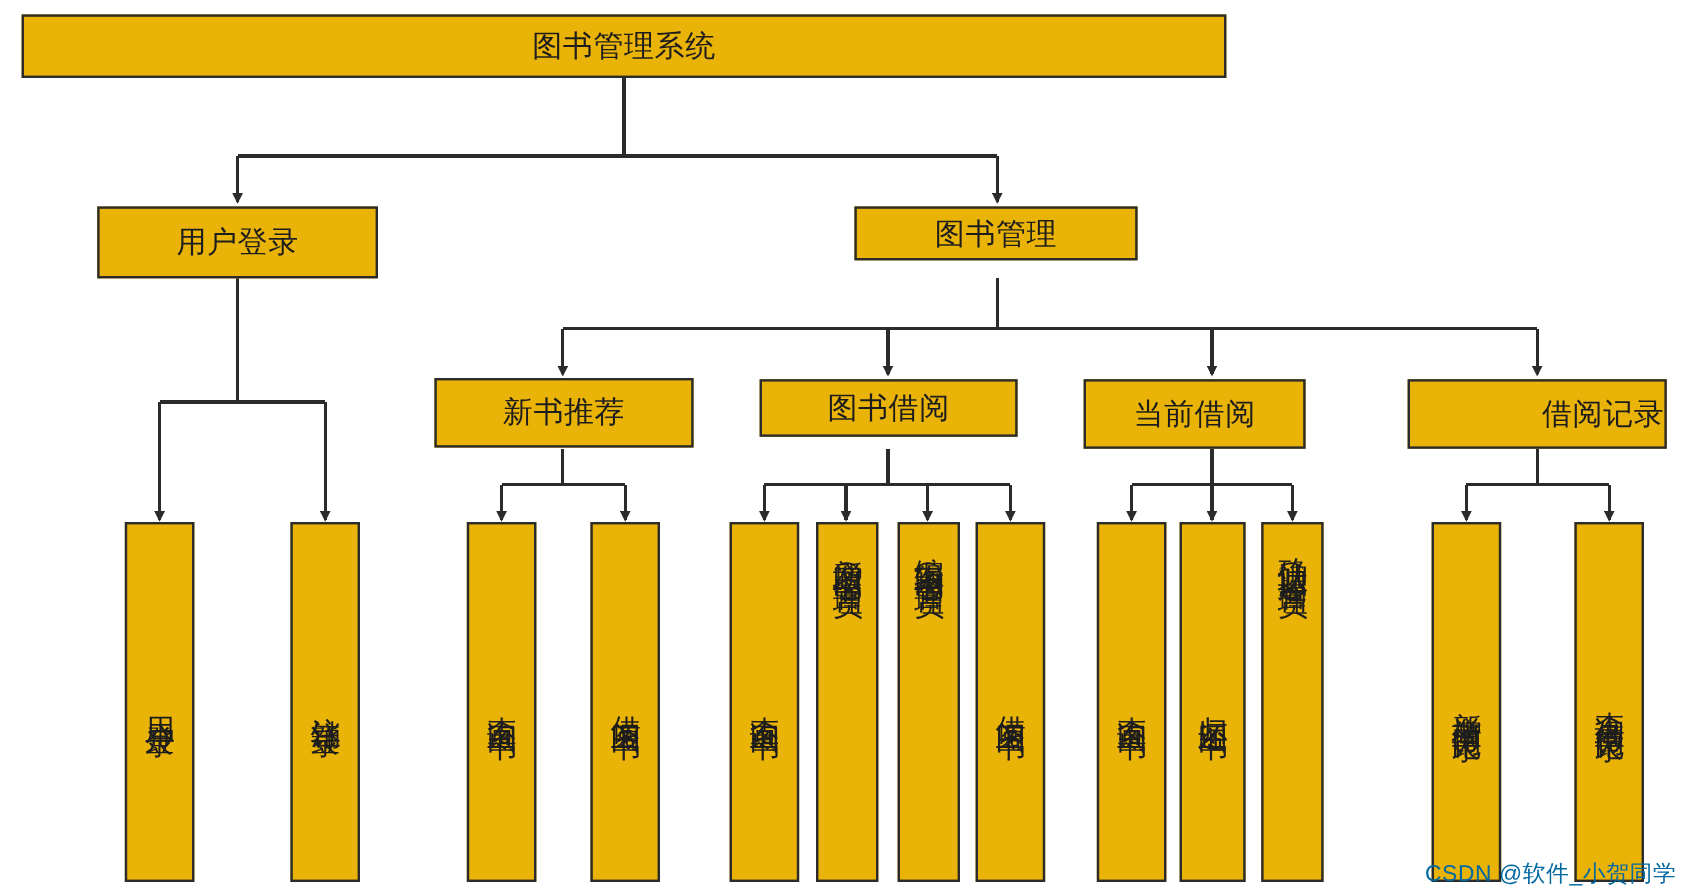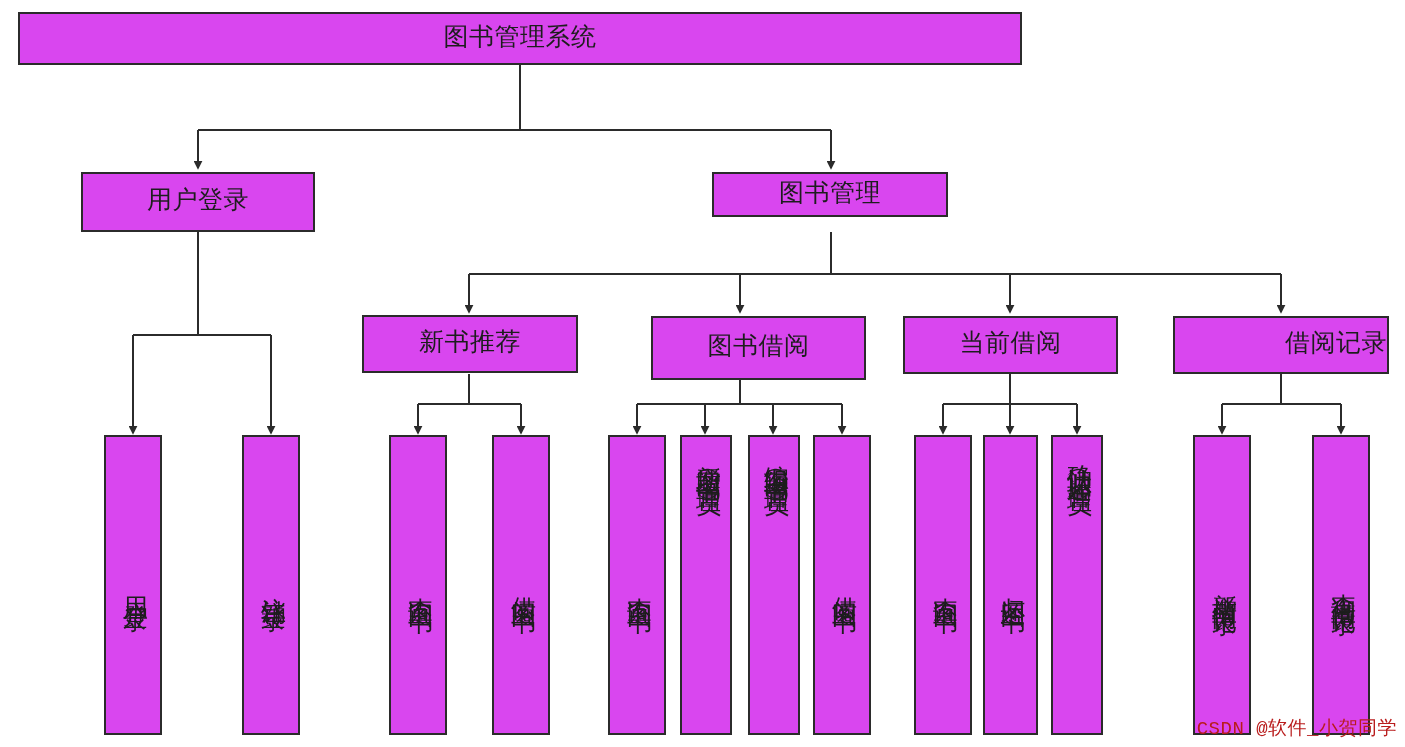--- a/index.html
+++ b/index.html
@@ -21,28 +21,27 @@
   #edge-layer {
     position: absolute;
     left: 0;
     top: 0;
     width: 1405px;
     height: 747px;
   }
   .node {
     position: absolute;
     box-sizing: border-box;
-    background: #d946ef;
+    background: #eab308;
     border: 2px solid #2b2b2b;
     color: #1a1a1a;
     display: flex;
     align-items: center;
     justify-content: center;
     z-index: 2;
-    font-family: Liberation Mono, monospace;
   }
   .node-label {
     font-size: 25px;
     line-height: 1.1;
     letter-spacing: 0.5px;
     white-space: nowrap;
     color: #1d1d1d;
   }
   
   .node.vertical {
@@ -60,25 +59,25 @@
   }
   .node.vertical.centered {
     align-items: center;
     padding-top: 0;
   }
   #watermark {
     position: absolute;
     right: 8px;
     bottom: 6px;
     font-size: 19px;
-    color: #b91c1c;
+    color: #0369a1;
     letter-spacing: 0.5px;
     white-space: nowrap;
     z-index: 5;
-    font-family: Liberation Mono, monospace;
+    font-family: Liberation Sans, sans-serif;
   }
 </style>
 </head>
 <body>
 
 <div id="diagram-root">
 
   <svg id="edge-layer" viewBox="0 0 1405 747" xmlns="http://www.w3.org/2000/svg">
     <defs>
       <marker id="arrowhead" markerWidth="9" markerHeight="9" refX="7.2" refY="4.5" orient="auto" markerUnits="userSpaceOnUse">
@@ -141,25 +140,25 @@
   </div>
 
   <div class="node" style="left:712px; top:172px; width:236px; height:45px;">
     <span class="node-label">图书管理</span>
   </div>
 
   <div class="node" style="left:362px; top:315px; width:216px; height:58px;">
     <span class="node-label">新书推荐</span>
   </div>
 
-  <div class="node" style="left:651px; top:316px; width:215px; height:64px;">
+  <div class="node" style="left:633px; top:316px; width:215px; height:48px;">
     <span class="node-label">图书借阅</span>
   </div>
 
-  <div class="node" style="left:903px; top:316px; width:215px; height:58px;">
+  <div class="node" style="left:903px; top:316px; width:185px; height:58px;">
     <span class="node-label">当前借阅</span>
   </div>
 
   <div class="node" style="left:1173px; top:316px; width:216px; height:58px;justify-content:flex-end;">
     <span class="node-label">借阅记录</span>
   </div>
 
   <div class="node vertical centered" style="left:104px; top:435px; width:58px; height:300px;">
     <span class="node-label">用户登录</span>
   </div>

